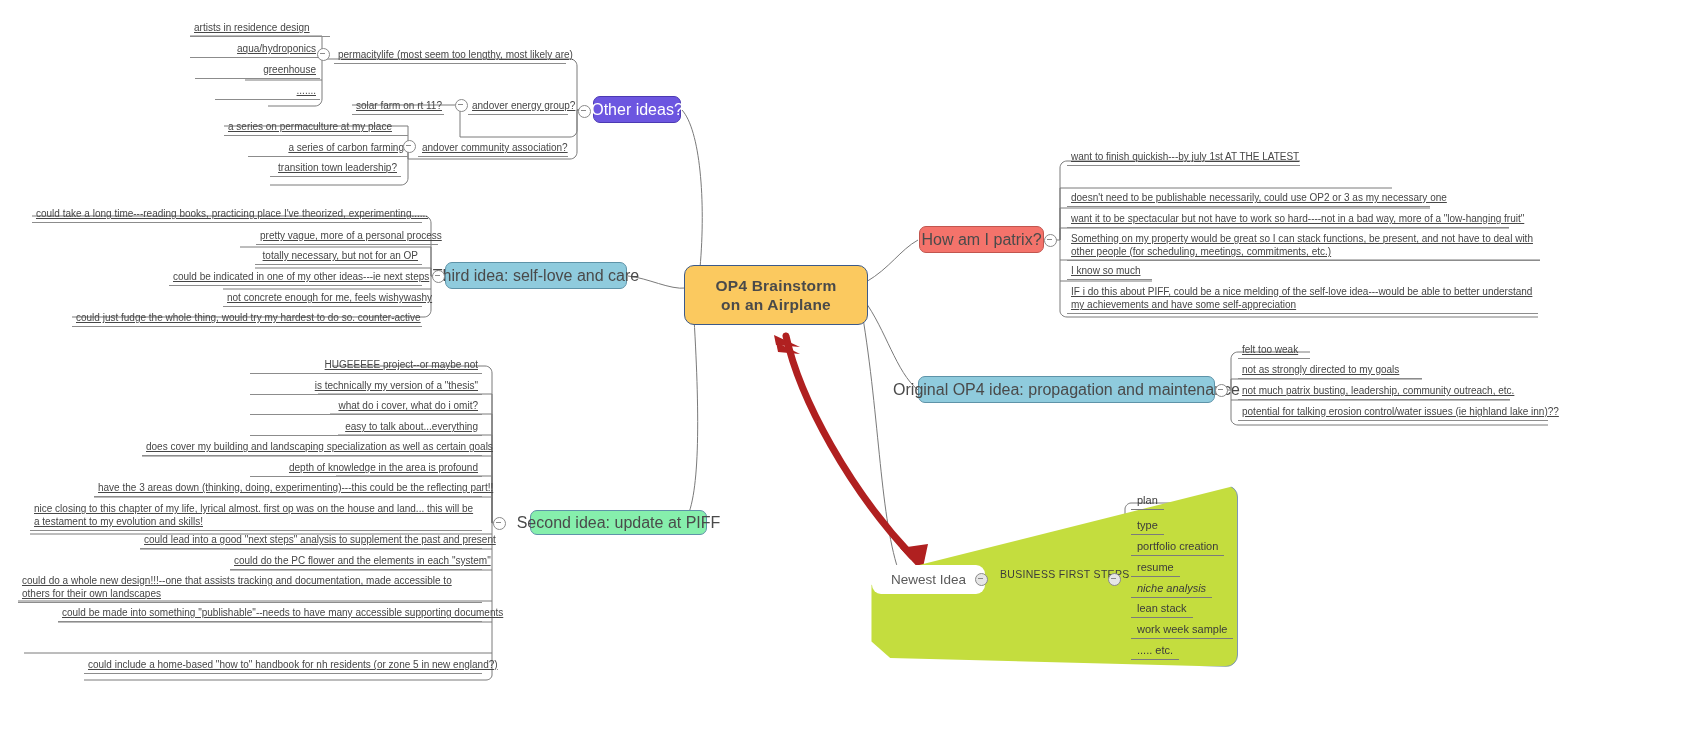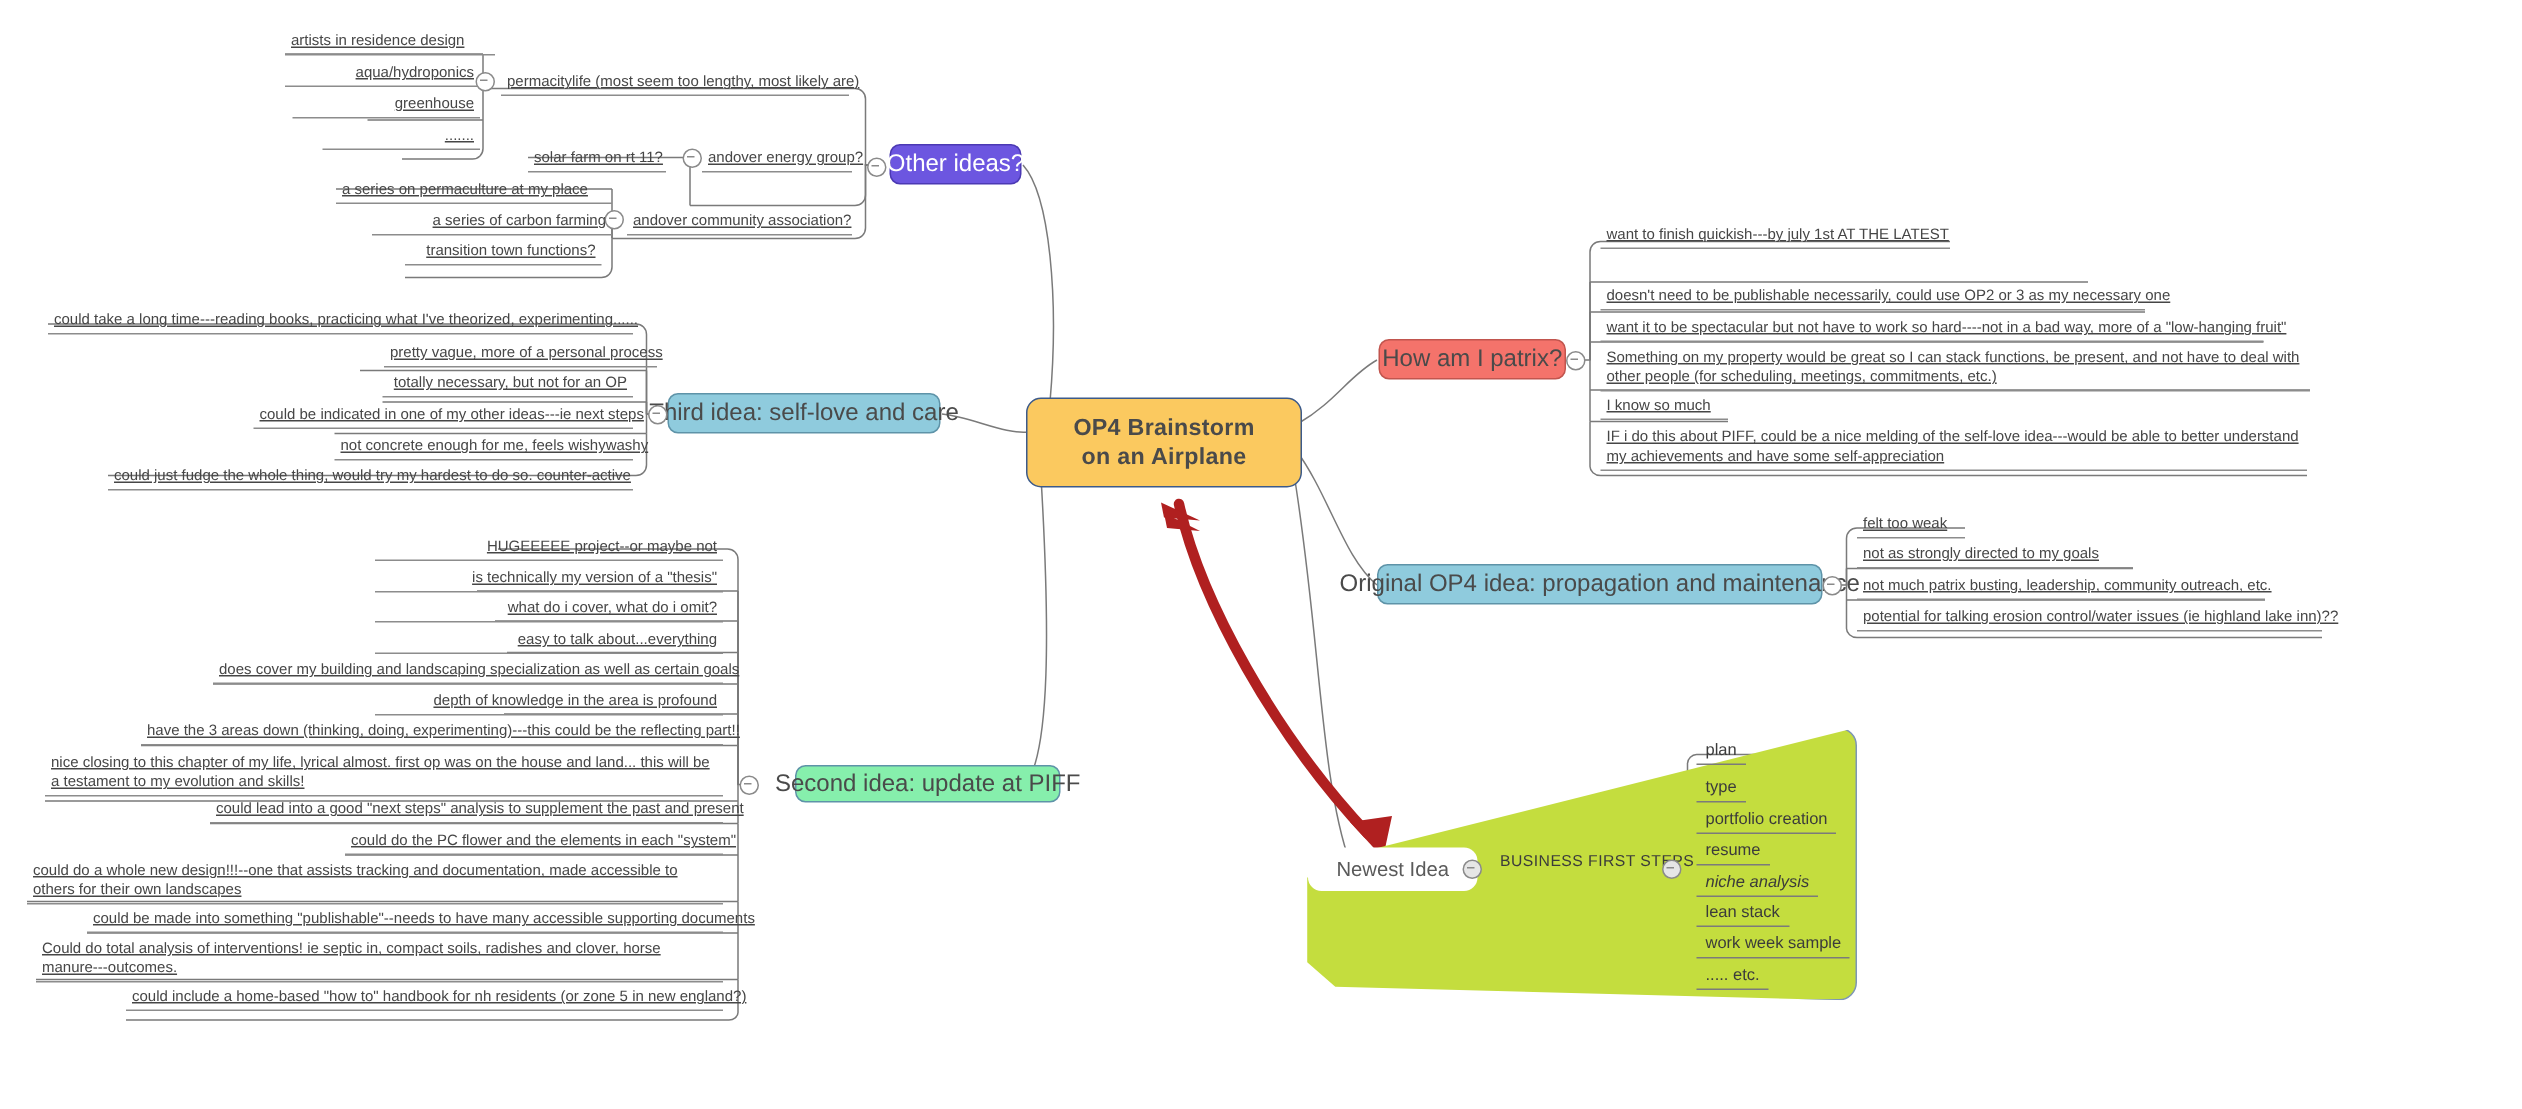--- a/index.html
+++ b/index.html
@@ -275,43 +275,42 @@
   <div class="leaf r" style="left:190px; top:41px; width:130px;">aqua/hydroponics</div>
   <div class="leaf r" style="left:195px; top:62px; width:125px;">greenhouse</div>
   <div class="leaf r" style="left:215px; top:83px; width:105px;">.......</div>
   <div class="leaf l" style="left:334px; top:47px; width:232px;">permacitylife (most seem too lengthy, most likely are)</div>
 
   <div class="leaf r" style="left:352px; top:98px; width:92px;">solar farm on rt 11?</div>
   <div class="leaf l" style="left:468px; top:98px; width:100px;">andover energy group?</div>
 
   <div class="leaf l" style="left:224px; top:119px; width:184px;">a series on permaculture at my place</div>
   <div class="leaf r" style="left:248px; top:140px; width:160px;">a series of carbon farming</div>
-  <div class="leaf r" style="left:270px; top:160px; width:131px;">transition town functions?</div>
+  <div class="leaf r" style="left:270px; top:160px; width:131px;">transition town leadership?</div>
   <div class="leaf l" style="left:418px; top:140px; width:150px;">andover community association?</div>
 
-  <div class="leaf l" style="left:32px; top:206px; width:390px;">could take a long time---reading books, practicing what I've theorized, experimenting......</div>
+  <div class="leaf l" style="left:32px; top:206px; width:390px;">could take a long time---reading books, practicing place I've theorized, experimenting......</div>
   <div class="leaf r" style="left:256px; top:228px; width:182px;">pretty vague, more of a personal process</div>
   <div class="leaf r" style="left:255px; top:248px; width:167px;">totally necessary, but not for an OP</div>
   <div class="leaf r" style="left:169px; top:269px; width:253px;">could be indicated in one of my other ideas---ie next steps</div>
   <div class="leaf r" style="left:223px; top:290px; width:199px;">not concrete enough for me, feels wishywashy</div>
   <div class="leaf r" style="left:72px; top:310px; width:350px;">could just fudge the whole thing, would try my hardest to do so. counter-active</div>
 
   <div class="leaf r" style="left:250px; top:357px; width:232px;">HUGEEEEE project--or maybe not</div>
   <div class="leaf r" style="left:250px; top:378px; width:232px;">is technically my version of a "thesis"</div>
   <div class="leaf r" style="left:250px; top:398px; width:232px;">what do i cover, what do i omit?</div>
   <div class="leaf r" style="left:250px; top:419px; width:232px;">easy to talk about...everything</div>
   <div class="leaf r" style="left:142px; top:439px; width:340px;">does cover my building and landscaping specialization as well as certain goals</div>
   <div class="leaf r" style="left:250px; top:460px; width:232px;">depth of knowledge in the area is profound</div>
   <div class="leaf r" style="left:94px; top:480px; width:388px;">have the 3 areas down (thinking, doing, experimenting)---this could be the reflecting part!!</div>
   <div class="leaf wrap l" style="left:30px; top:501px; width:452px;">nice closing to this chapter of my life, lyrical almost. first op was on the house and land... this will be a testament to my evolution and skills!</div>
   <div class="leaf r" style="left:140px; top:532px; width:342px;">could lead into a good "next steps" analysis to supplement the past and present</div>
   <div class="leaf r" style="left:230px; top:553px; width:252px;">could do the PC flower and the elements in each "system"</div>
   <div class="leaf wrap l" style="left:18px; top:573px; width:464px;">could do a whole new design!!!--one that assists tracking and documentation, made accessible to others for their own landscapes</div>
   <div class="leaf r" style="left:58px; top:605px; width:424px;">could be made into something "publishable"--needs to have many accessible supporting documents</div>
-  <div class="leaf wrap l" style="left:24px; top:625px; width:458px;">Could do total analysis of interventions! ie septic in, compact soils, radishes and clover, horse manure---outcomes.</div>
   <div class="leaf r" style="left:84px; top:657px; width:398px;">could include a home-based "how to" handbook for nh residents (or zone 5 in new england?)</div>
 
   <div class="leaf l" style="left:1067px; top:149px; width:233px;">want to finish quickish---by july 1st AT THE LATEST</div>
   <div class="leaf l" style="left:1067px; top:190px; width:363px;">doesn't need to be publishable necessarily, could use OP2 or 3 as my necessary one</div>
   <div class="leaf l" style="left:1067px; top:211px; width:442px;">want it to be spectacular but not have to work so hard----not in a bad way, more of a "low-hanging fruit"</div>
   <div class="leaf wrap l" style="left:1067px; top:231px; width:473px;">Something on my property would be great so I can stack functions, be present, and not have to deal with other people (for scheduling, meetings, commitments, etc.)</div>
   <div class="leaf l" style="left:1067px; top:263px; width:85px;">I know so much</div>
   <div class="leaf wrap l" style="left:1067px; top:284px; width:471px;">IF i do this about PIFF, could be a nice melding of the self-love idea---would be able to better understand my achievements and have some self-appreciation</div>
 
   <div class="leaf l" style="left:1238px; top:342px; width:72px;">felt too weak</div>

